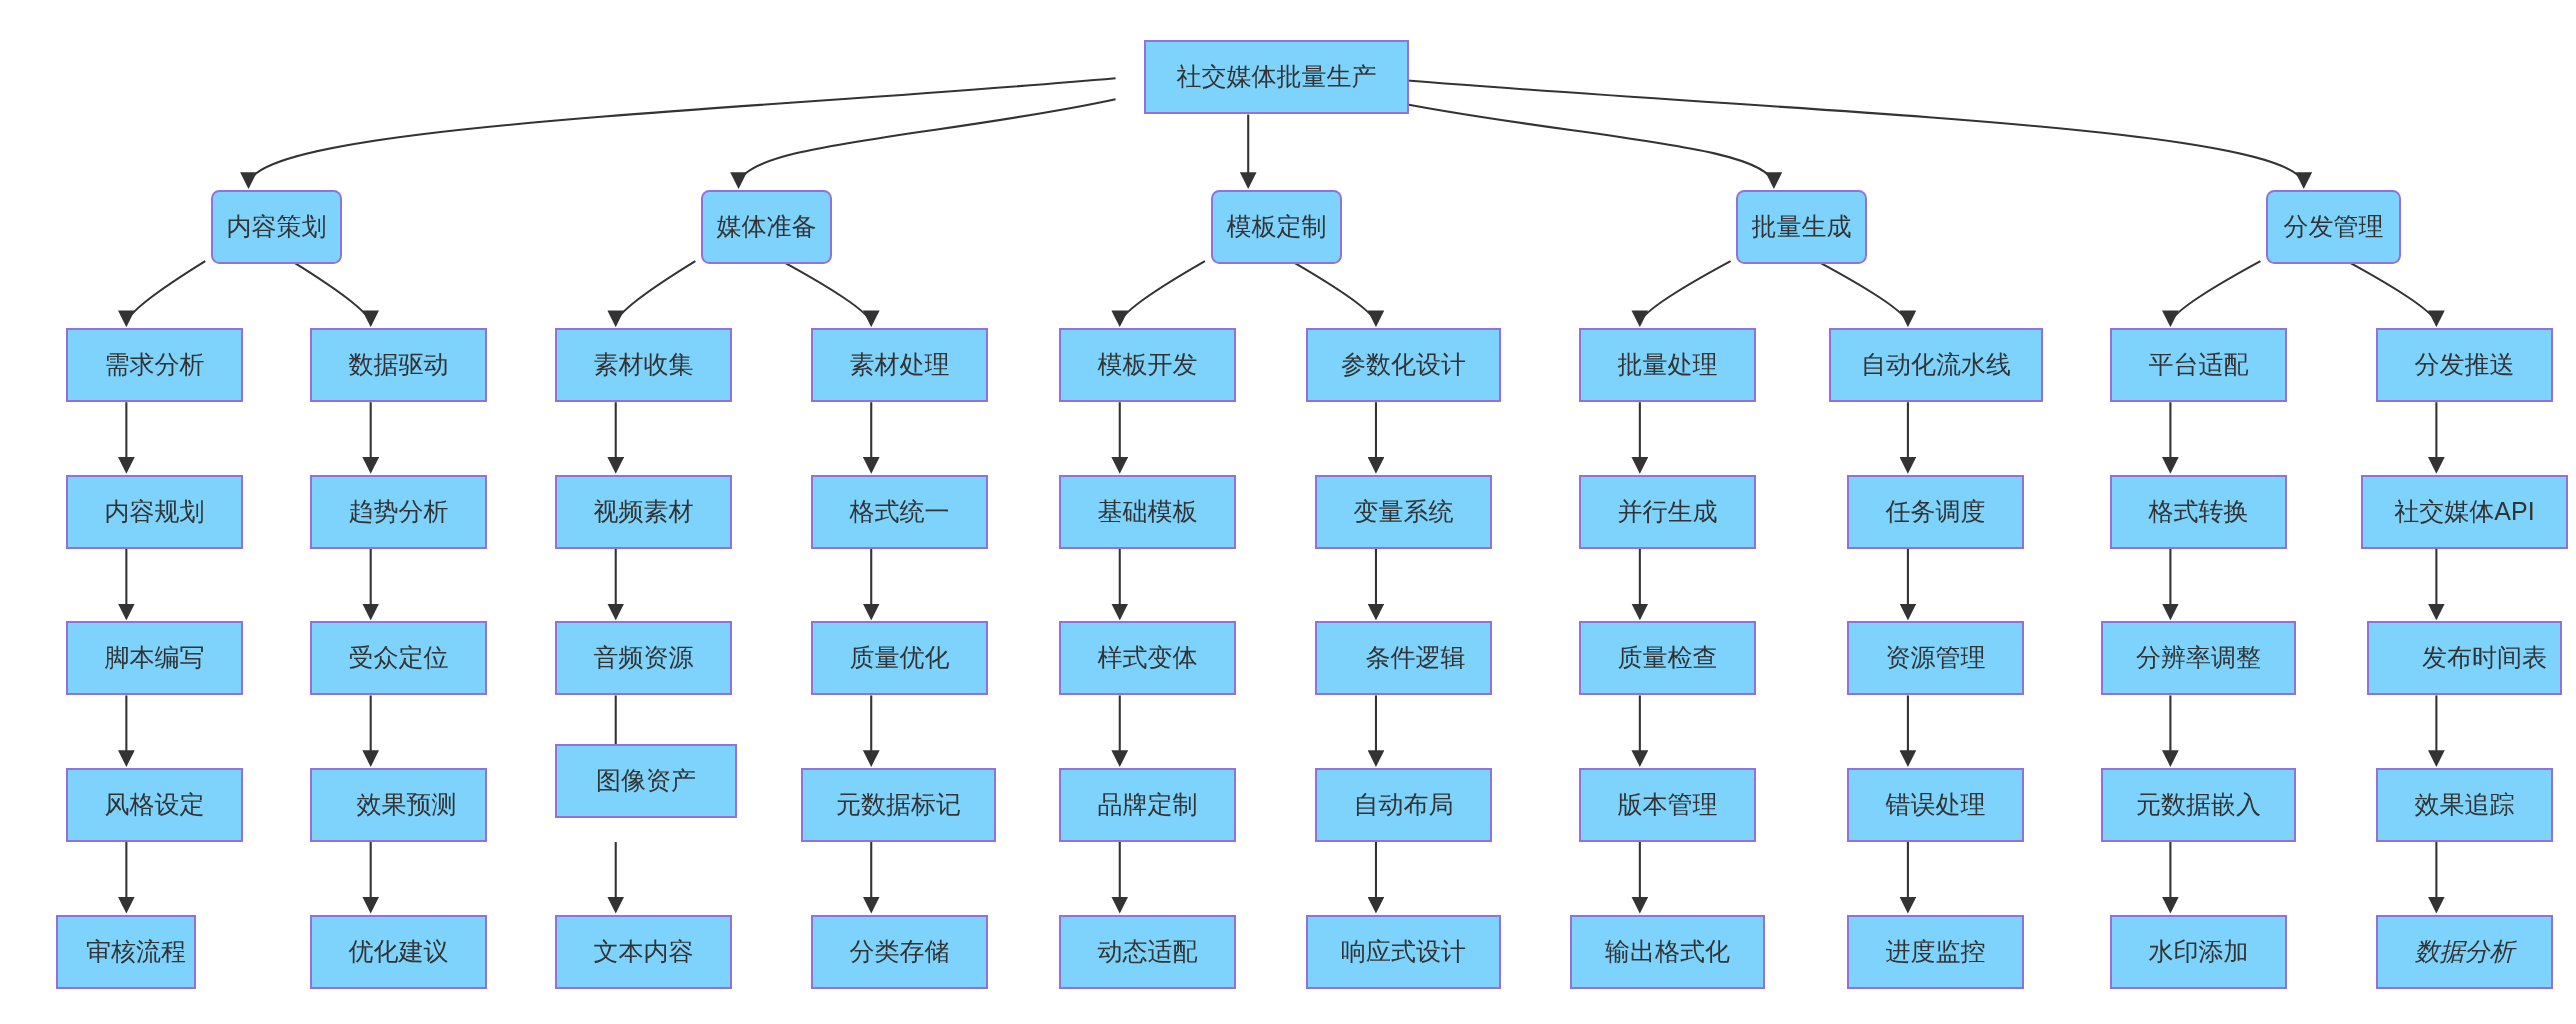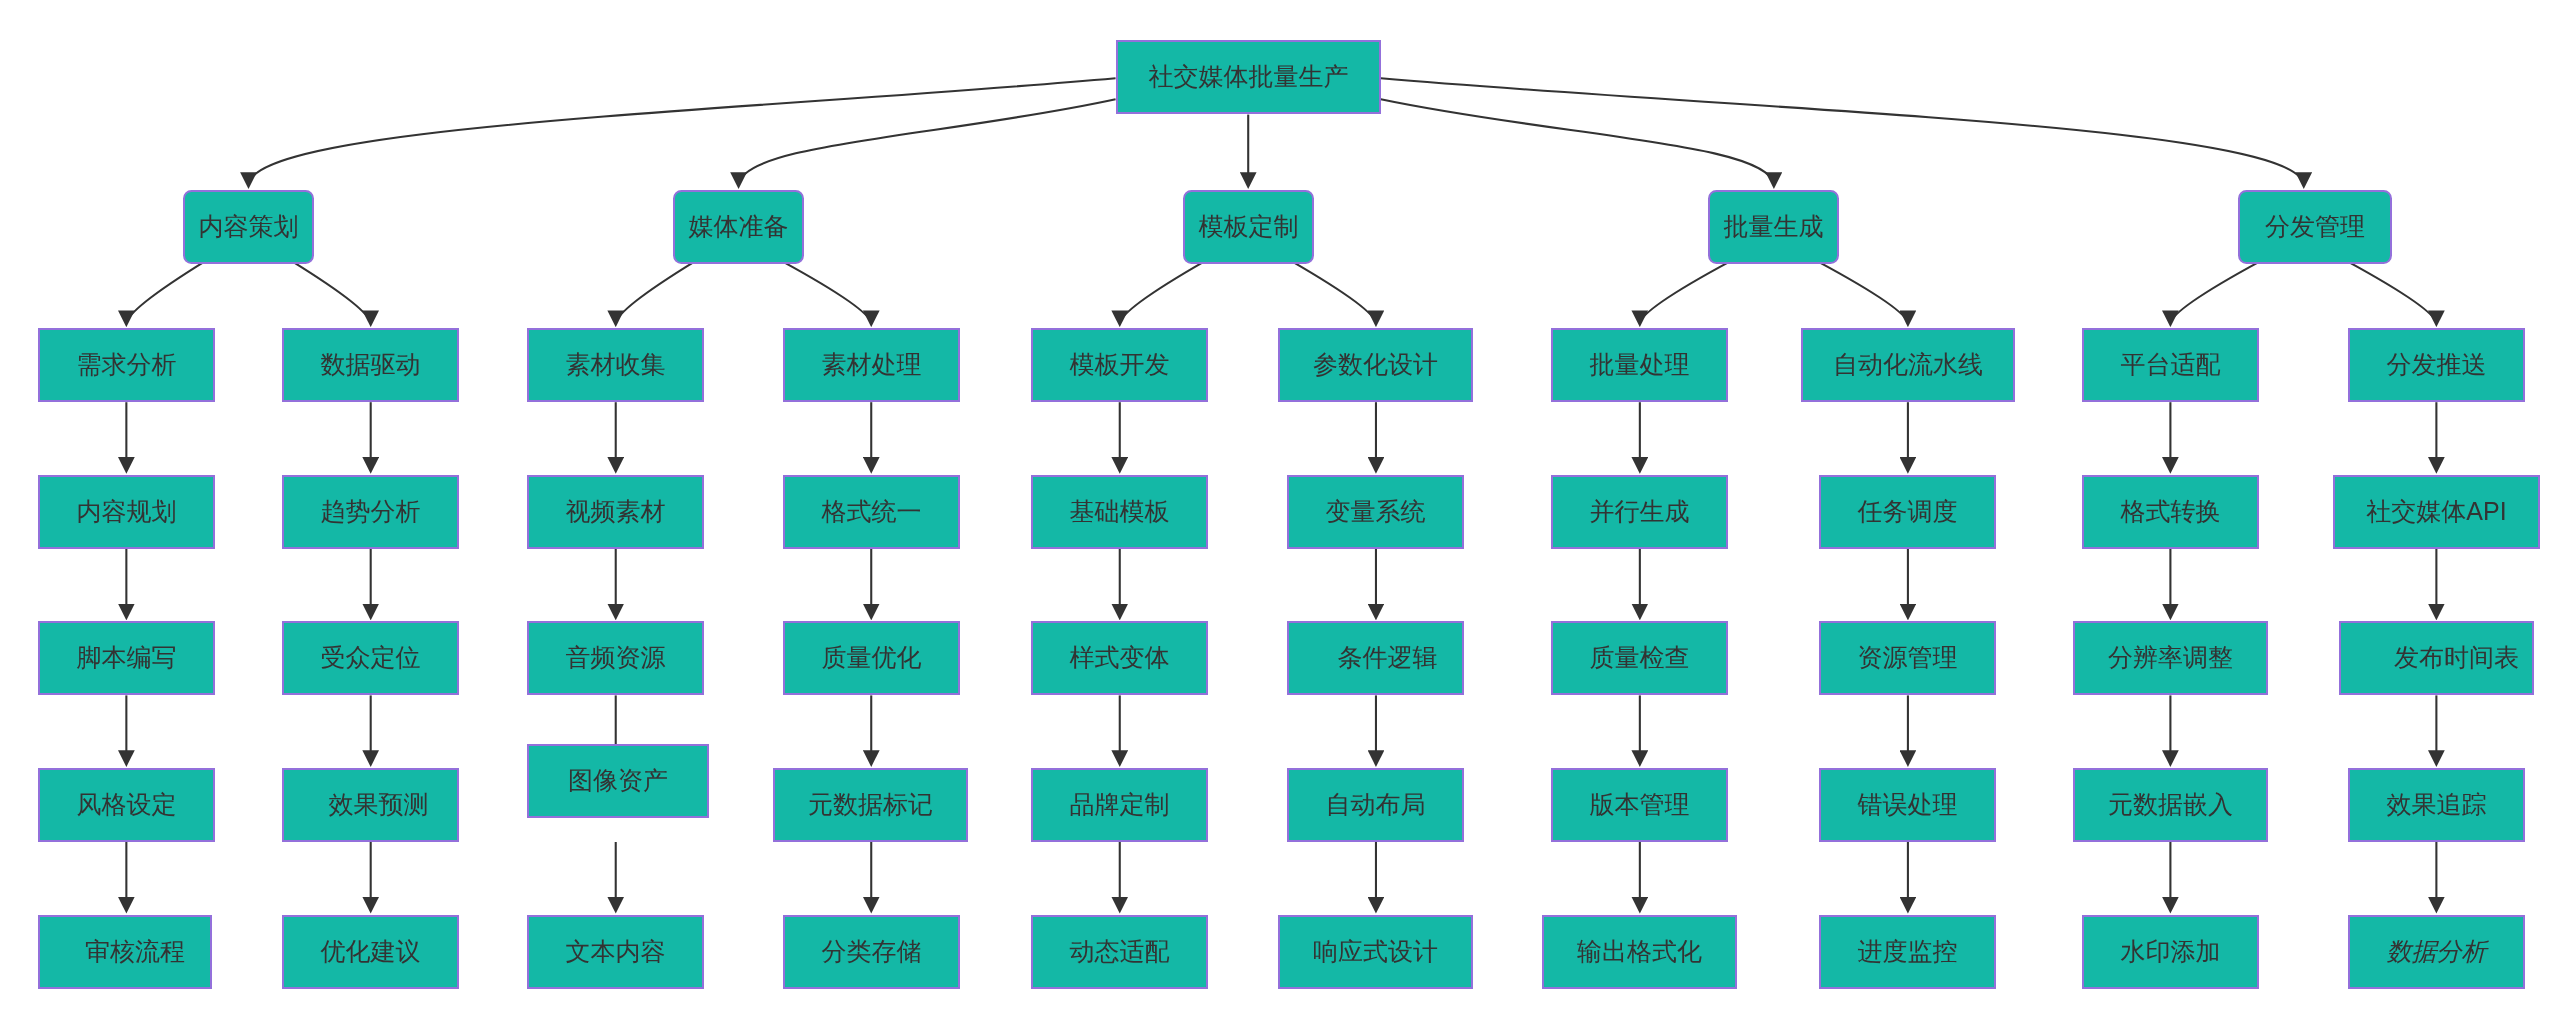--- a/index.html
+++ b/index.html
@@ -3,23 +3,24 @@
 <meta charset="utf-8">
 <style>
   html,body{margin:0;padding:0;}
   body{
     width:2576px;height:1025px;position:relative;background:#ffffff;
     font-family:"Liberation Sans", sans-serif;overflow:hidden;
   }
   #edge-layer{position:absolute;left:0;top:0;width:2576px;height:1025px;}
   .node{
     position:absolute;display:flex;align-items:center;justify-content:center;
-    box-sizing:border-box;background:#14b8a6;border:2.8px solid #9370DB;
+    box-sizing:border-box;background:#7dd3fc;border:2.8px solid #9370DB;
     color:#333333;font-size:25px;line-height:1.25;text-align:center;
     white-space:nowrap;
+    margin-left:28px;
   }
   .node.root{border-radius:0;}
   .node.branch{border-radius:8.4px;}
   .node.step{border-radius:0;}
 </style>
 </head>
 <body>
 
 <div id="canvas">
     <svg id="edge-layer" viewBox="0 0 3690 1468">
@@ -83,21 +84,21 @@
       <path d="M 3490,786 L 3490,884" fill="none" stroke="#333333" stroke-width="3" marker-end="url(#arrow)"></path>
       <path d="M 3490,996 L 3490,1094" fill="none" stroke="#333333" stroke-width="3" marker-end="url(#arrow)"></path>
       <path d="M 3490,1206 L 3490,1304" fill="none" stroke="#333333" stroke-width="3" marker-end="url(#arrow)"></path>
     </svg>
     <div class="node root" style="left: 1116px; top: 40px; width: 265px; height: 74px;">社交媒体批量生产</div>
     <div class="node branch" style="left: 183px; top: 190px; width: 131px; height: 74px;">内容策划</div>
     <div class="node step" style="left: 38px; top: 328px; width: 177px; height: 74px;">需求分析</div>
     <div class="node step" style="left: 38px; top: 475px; width: 177px; height: 74px;">内容规划</div>
     <div class="node step" style="left: 38px; top: 621px; width: 177px; height: 74px;">脚本编写</div>
     <div class="node step" style="left: 38px; top: 768px; width: 177px; height: 74px;">风格设定</div>
-    <div class="node step" style="left: 38px; top: 915px; width: 174px; height: 74px; padding-left: 20px;">审核流程</div>
+    <div class="node step" style="left: 28px; top: 915px; width: 140px; height: 74px; padding-left: 20px;">审核流程</div>
     <div class="node step" style="left: 282px; top: 328px; width: 177px; height: 74px;">数据驱动</div>
     <div class="node step" style="left: 282px; top: 475px; width: 177px; height: 74px;">趋势分析</div>
     <div class="node step" style="left: 282px; top: 621px; width: 177px; height: 74px;">受众定位</div>
     <div class="node step" style="left: 282px; top: 768px; width: 177px; height: 74px; padding-left: 16px;">效果预测</div>
     <div class="node step" style="left: 282px; top: 915px; width: 177px; height: 74px;">优化建议</div>
     <div class="node branch" style="left: 673px; top: 190px; width: 131px; height: 74px;">媒体准备</div>
     <div class="node step" style="left: 527px; top: 328px; width: 177px; height: 74px;">素材收集</div>
     <div class="node step" style="left: 527px; top: 475px; width: 177px; height: 74px;">视频素材</div>
     <div class="node step" style="left: 527px; top: 621px; width: 177px; height: 74px;">音频资源</div>
     <div class="node step" style="left: 527px; top: 744px; width: 182px; height: 74px;">图像资产</div>
@@ -122,21 +123,21 @@
     <div class="node step" style="left: 1551px; top: 328px; width: 177px; height: 74px;">批量处理</div>
     <div class="node step" style="left: 1551px; top: 475px; width: 177px; height: 74px;">并行生成</div>
     <div class="node step" style="left: 1551px; top: 621px; width: 177px; height: 74px;">质量检查</div>
     <div class="node step" style="left: 1551px; top: 768px; width: 177px; height: 74px;">版本管理</div>
     <div class="node step" style="left: 1542px; top: 915px; width: 195px; height: 74px;">输出格式化</div>
     <div class="node step" style="left: 1801px; top: 328px; width: 214px; height: 74px;">自动化流水线</div>
     <div class="node step" style="left: 1819px; top: 475px; width: 177px; height: 74px;">任务调度</div>
     <div class="node step" style="left: 1819px; top: 621px; width: 177px; height: 74px;">资源管理</div>
     <div class="node step" style="left: 1819px; top: 768px; width: 177px; height: 74px;">错误处理</div>
     <div class="node step" style="left: 1819px; top: 915px; width: 177px; height: 74px;">进度监控</div>
-    <div class="node branch" style="left: 2238px; top: 190px; width: 154px; height: 74px;">分发管理</div>
+    <div class="node branch" style="left: 2238px; top: 190px; width: 135px; height: 74px;">分发管理</div>
     <div class="node step" style="left: 2082px; top: 328px; width: 177px; height: 74px;">平台适配</div>
     <div class="node step" style="left: 2082px; top: 475px; width: 177px; height: 74px;">格式转换</div>
     <div class="node step" style="left: 2073px; top: 621px; width: 195px; height: 74px;">分辨率调整</div>
     <div class="node step" style="left: 2073px; top: 768px; width: 195px; height: 74px;">元数据嵌入</div>
     <div class="node step" style="left: 2082px; top: 915px; width: 177px; height: 74px;">水印添加</div>
     <div class="node step" style="left: 2348px; top: 328px; width: 177px; height: 74px;">分发推送</div>
     <div class="node step" style="left: 2333px; top: 475px; width: 207px; height: 74px;">社交媒体API</div>
     <div class="node step" style="left: 2339px; top: 621px; width: 195px; height: 74px; padding-left: 40px;">发布时间表</div>
     <div class="node step" style="left: 2348px; top: 768px; width: 177px; height: 74px;">效果追踪</div>
     <div class="node step" style="left: 2348px; top: 915px; width: 177px; height: 74px; font-style: italic;">数据分析</div>

